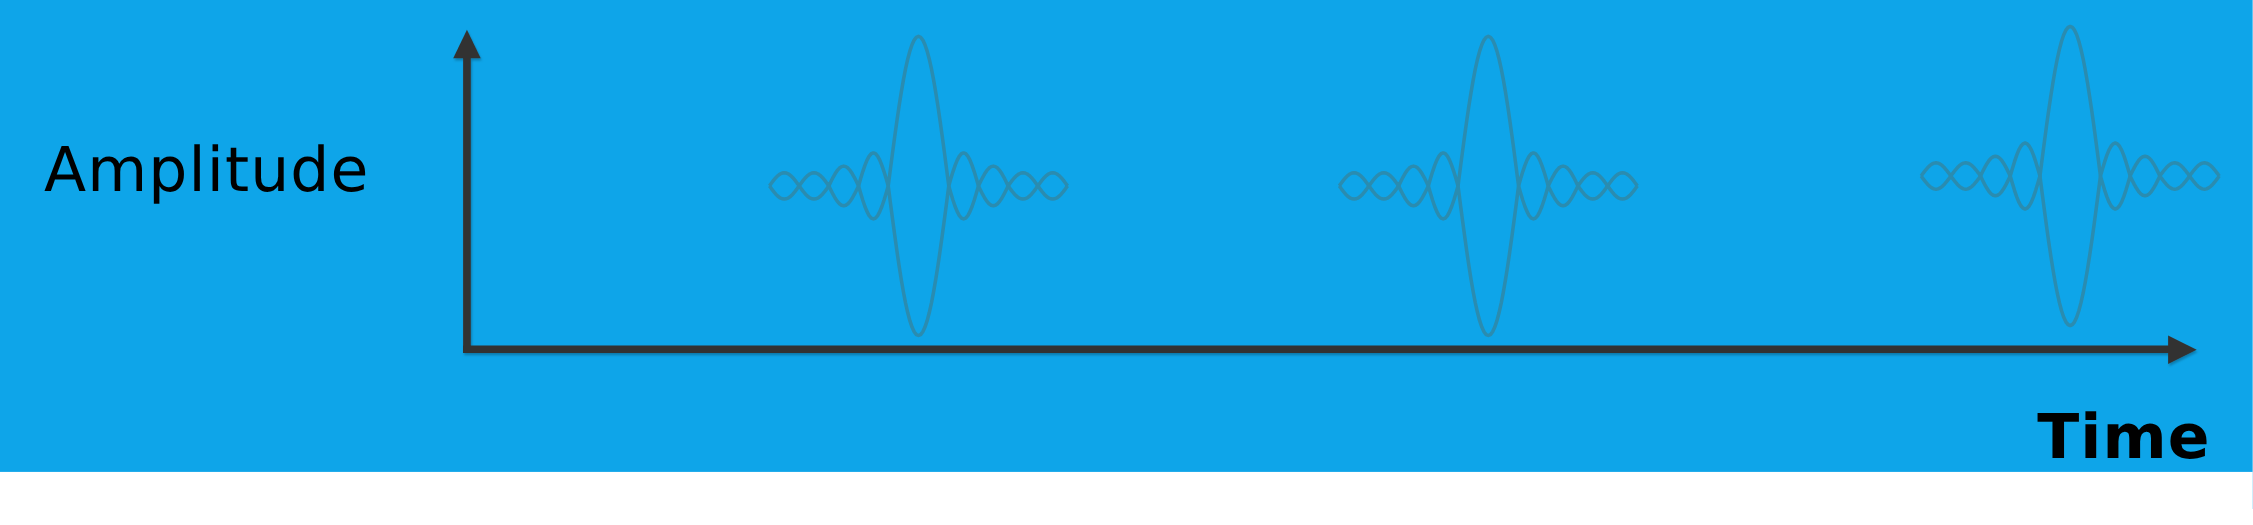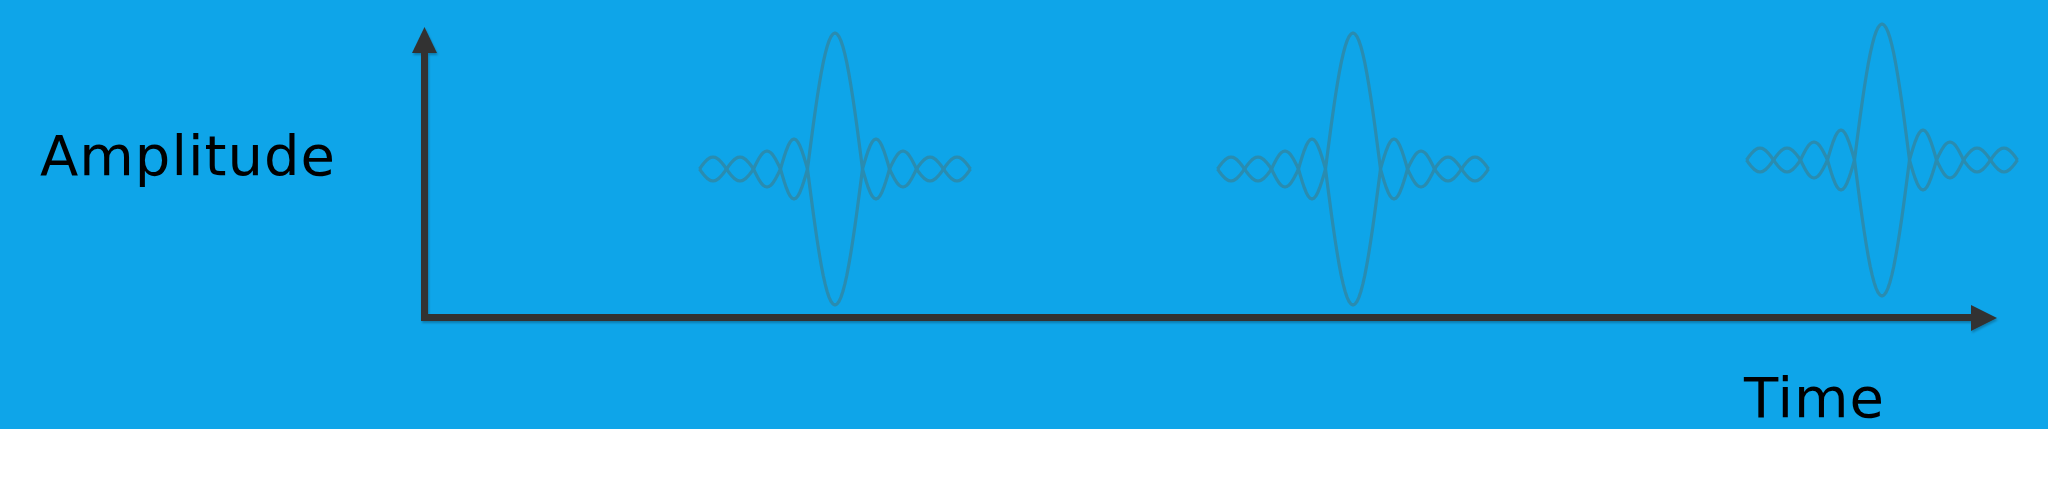--- a/index.html
+++ b/index.html
@@ -1,19 +1,19 @@
 <!DOCTYPE html>
 <html><head>
 <meta charset="utf-8">
 <style>
   html, body { margin: 0; padding: 0; background: #ffffff; }
   #canvas { position: relative; width: 2048px; height: 429px; overflow: hidden; background: #0ea5e9; }
   .label { position: absolute; font-family: "DejaVu Sans", sans-serif; color: #000; font-size: 56px; line-height: 1; white-space: nowrap; letter-spacing: 1px; }
   #ylabel { left: 40px; top: 128px; }
-  #xlabel { left: 1744px; top: 370px; }
+  #xlabel { left: 1852px; top: 370px; font-weight: bold; }
   svg { position: absolute; left: 0; top: 0; }
 </style>
 </head>
 <body>
 
 <div id="canvas">
   <svg id="plot" width="2048" height="477" viewBox="0 0 2048 477">
     <defs>
       <filter id="shadow" x="-5%" y="-5%" width="110%" height="120%">
         <feDropShadow dx="1" dy="2" stdDeviation="1.2" flood-color="#000" flood-opacity="0.25"></feDropShadow>

